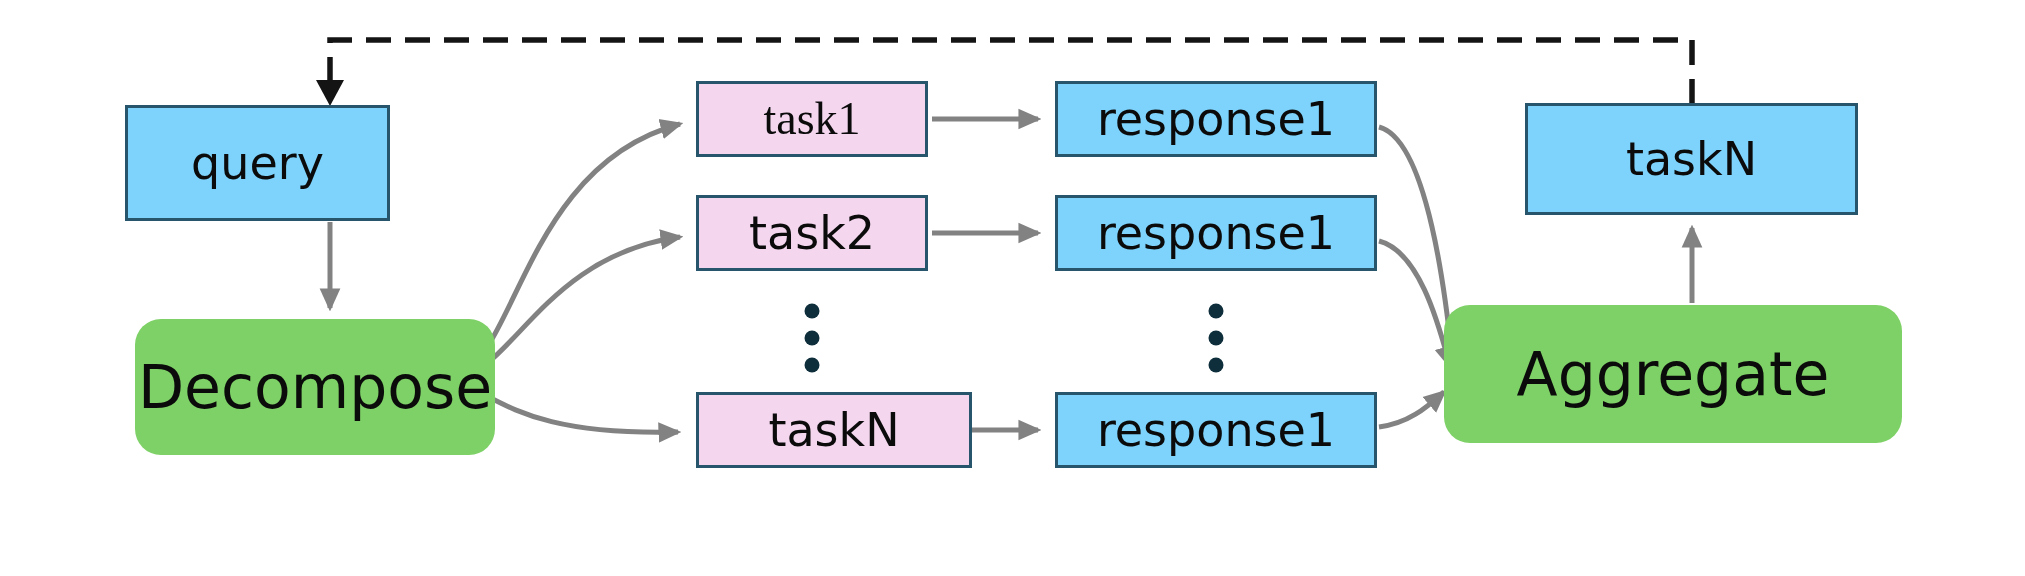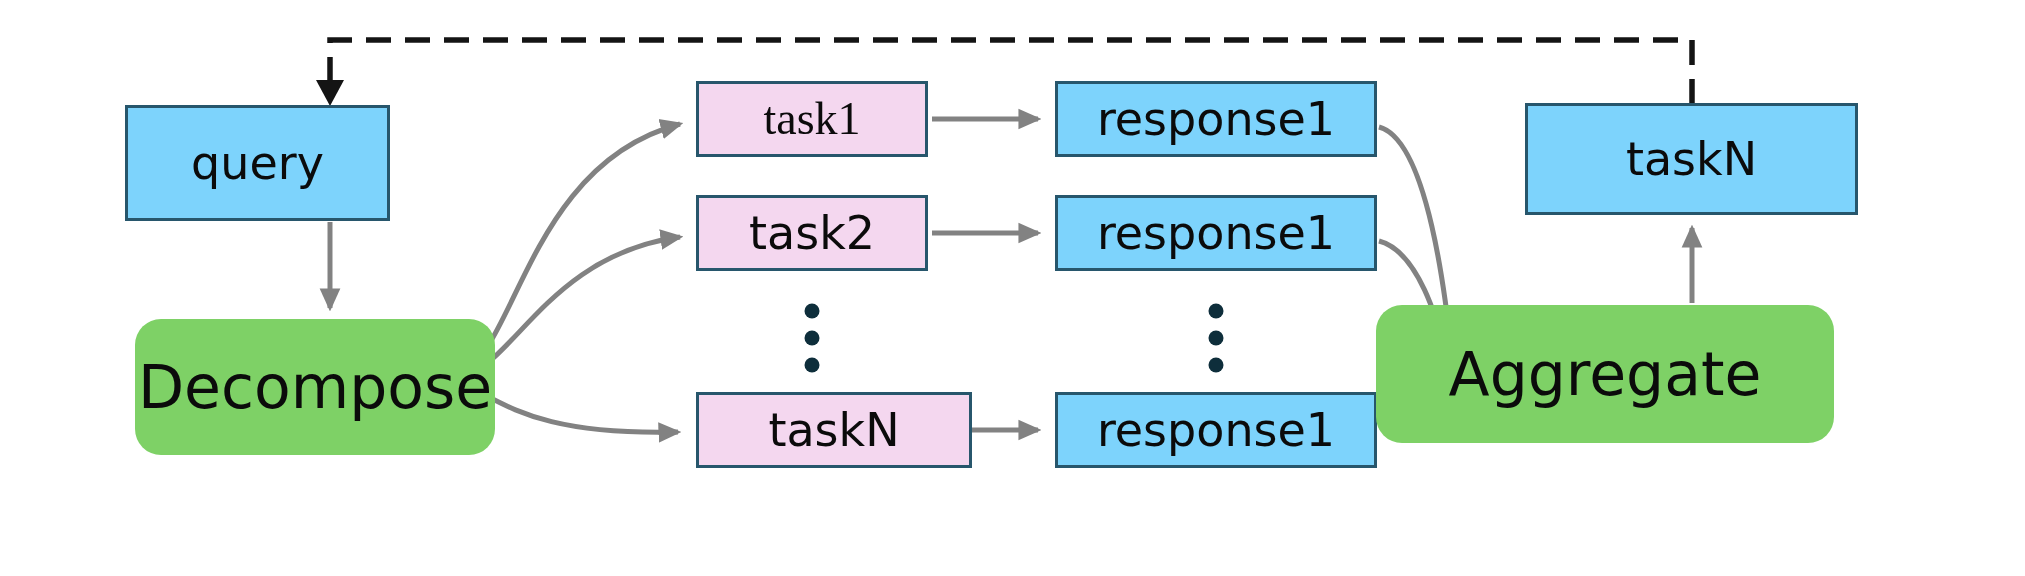--- a/index.html
+++ b/index.html
@@ -28,21 +28,21 @@
   .big-label{font-size:60px;}
 
   .n-query{left:125px;top:105px;width:265px;height:116px;}
   .n-decompose{left:98px;top:319px;width:360px;height:136px;margin-left:37px;}
   .n-task1{left:696px;top:81px;width:232px;height:76px;font-family:Liberation Serif, serif;}
   .n-task2{left:696px;top:195px;width:232px;height:76px;}
   .n-taskN{left:696px;top:392px;width:276px;height:76px;}
   .n-resp1{left:1055px;top:81px;width:322px;height:76px;}
   .n-resp2{left:1055px;top:195px;width:322px;height:76px;}
   .n-resp3{left:1055px;top:392px;width:322px;height:76px;}
-  .n-aggregate{left:1376px;top:305px;width:458px;height:138px;justify-content:center;}
+  .n-aggregate{left:1444px;top:305px;width:458px;height:138px;justify-content:center;}
   .n-answer{left:1525px;top:103px;width:333px;height:112px;}
 </style>
 </head>
 <body>
 
 <div class="canvas">
 
   <svg class="wires" viewBox="0 0 2025 576" xmlns="http://www.w3.org/2000/svg">
     <defs>
       <marker id="ag" viewBox="0 0 10 10" refX="8.5" refY="5" markerWidth="4.6" markerHeight="4.6" orient="auto-start-reverse">

